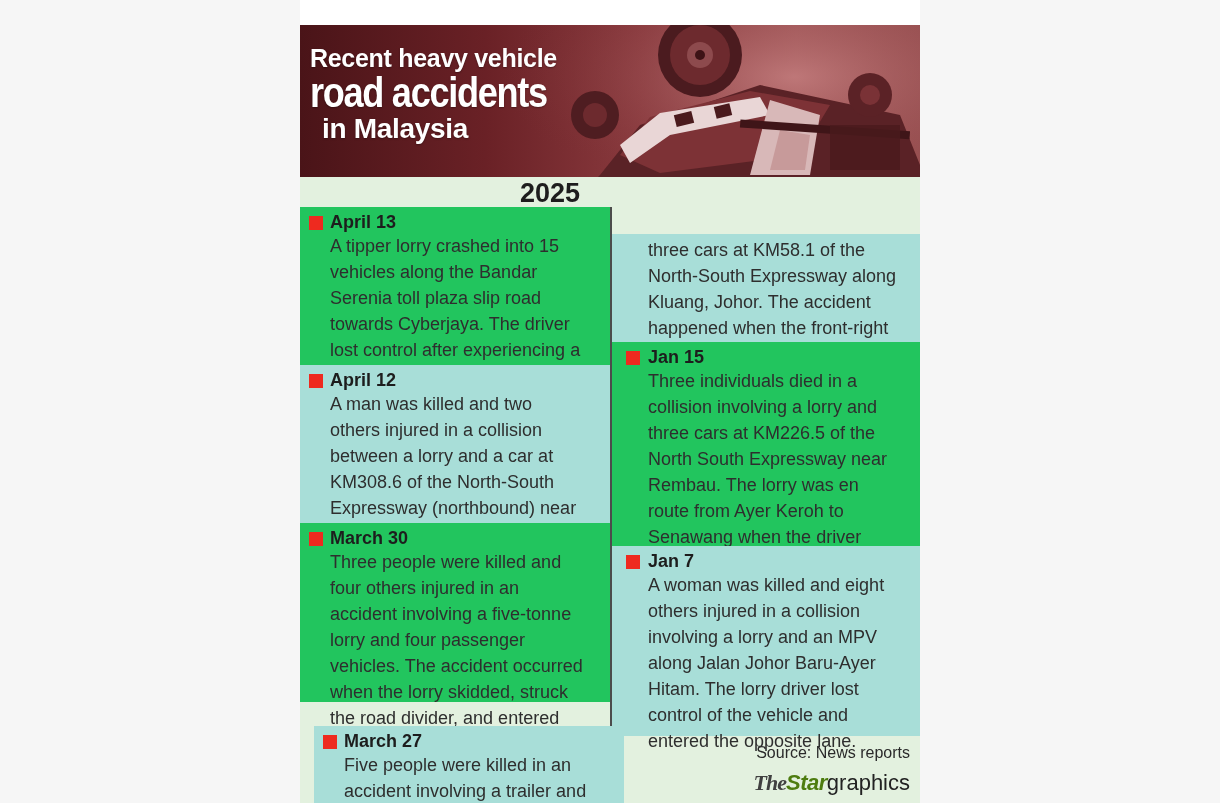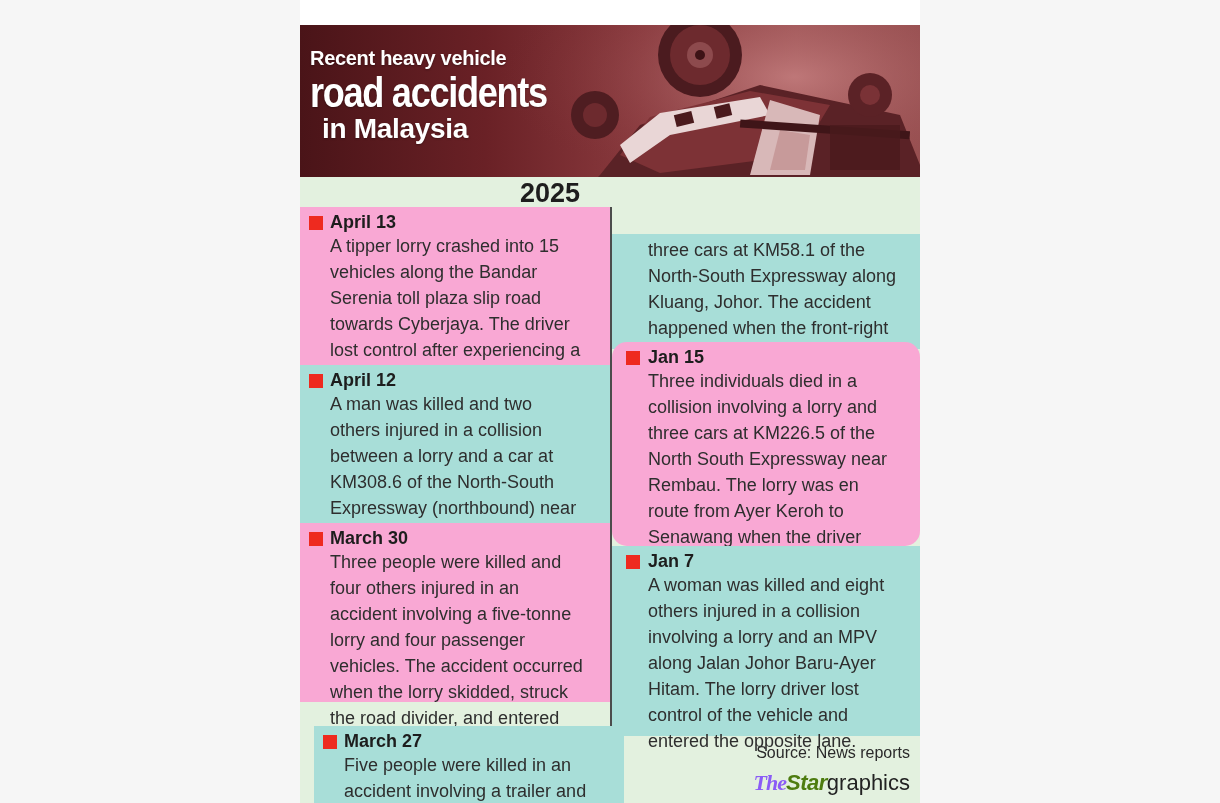--- a/index.html
+++ b/index.html
@@ -18,38 +18,38 @@
   .banner {
     position: absolute; left: 0; top: 25px; width: 620px; height: 152px;
     background: linear-gradient(90deg, #4a1418 0%, #6a2126 30%, #8a3a3e 55%, #a55b5c 80%, #9a5253 100%);
     overflow: hidden;
   }
   .banner .photo { position: absolute; left: 200px; top: -20px; width: 420px; height: 180px; }
   .banner .title {
     position: absolute; left: 10px; top: 18px; color: #ffffff; z-index: 2;
     text-shadow: 0 1px 2px rgba(0,0,0,0.35);
   }
-  .title .l1 { font-weight: bold; font-size: 20px; line-height: 30px; letter-spacing: -0.3px; }
+  .title .l1 { font-weight: bold; font-size: 25px; line-height: 30px; letter-spacing: -0.3px; }
   .title .l2 { font-weight: bold; font-size: 42px; line-height: 40px; letter-spacing: -1.5px; transform: scaleX(0.86); transform-origin: left; font-family: "Liberation Sans Narrow", "Liberation Sans", sans-serif; }
   .title .l3 { font-weight: bold; font-size: 28px; line-height: 32px; letter-spacing: -0.3px; margin-left: 12px; }
   .year {
     position: absolute; left: 0; top: 176px; width: 500px; text-align: center;
     font-weight: bold; font-size: 27px; line-height: 34px; color: #1d1d1d;
   }
   .divider { position: absolute; left: 310px; top: 207px; width: 2px; height: 596px; background: #4c4c4c; }
   .entry { position: absolute; }
   .entry.teal { background: #a8ded8; }
-  .entry.mint { background: #f9a8d4; }
+  .entry.mint { background: #22c55e; }
   .entry .date { position: absolute; left: 30px; top: 4px; font-weight: bold; font-size: 18px; line-height: 22px; color: #1d1d1d; }
   .entry .bullet { position: absolute; left: 9px; top: 9px; width: 14px; height: 14px; background: #ee2a1f; }
   .entry .text { position: absolute; left: 30px; top: 26px; font-size: 18px; line-height: 26px; color: #2e2e2e; white-space: pre-line; }
   .entry .text.cont { top: 3px; left: 36px; }
   .source { position: absolute; right: 10px; top: 744px; font-size: 16px; color: #2a2a2a; }
   .logo { position: absolute; right: 10px; top: 770px; font-size: 22px; line-height: 26px; }
-  .logo .the { font-family: "Liberation Serif", serif; font-style: italic; font-weight: bold; color: #8b5cf6; letter-spacing: -1px; }
+  .logo .the { font-family: "Liberation Serif", serif; font-style: italic; font-weight: bold; color: #404040; letter-spacing: -1px; }
   .logo .star { font-style: italic; font-weight: bold; color: #4d7c0f; letter-spacing: -0.5px; }
   .logo .graphics { color: #222; }
 </style>
 </head>
 <body>
 
 <div class="card">
   <div class="top-strip"></div>
 
   <div class="banner">
@@ -139,21 +139,21 @@
   </div>
 
   <div class="entry teal" style="left:312px;top:234px;width:308px;height:115px;">
     <div class="text cont">three cars at KM58.1 of the
 North-South Expressway along
 Kluang, Johor. The accident
 happened when the front-right
 tyre of the lorry burst.</div>
   </div>
 
-  <div class="entry mint" style="left:312px;top:342px;width:308px;height:204px;border-radius:15px;">
+  <div class="entry mint" style="left:312px;top:342px;width:308px;height:204px;">
     <span class="bullet" style="left:14px;"></span>
     <div class="date" style="left:36px;">Jan 15</div>
     <div class="text" style="left:36px;">Three individuals died in a
 collision involving a lorry and
 three cars at KM226.5 of the
 North South Expressway near
 Rembau. The lorry was en
 route from Ayer Keroh to
 Senawang when the driver
 allegedly lost control.</div>

